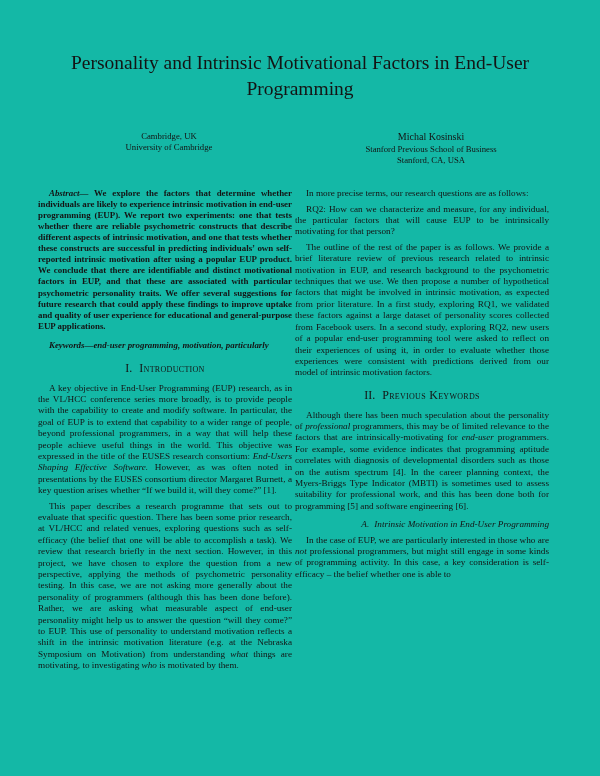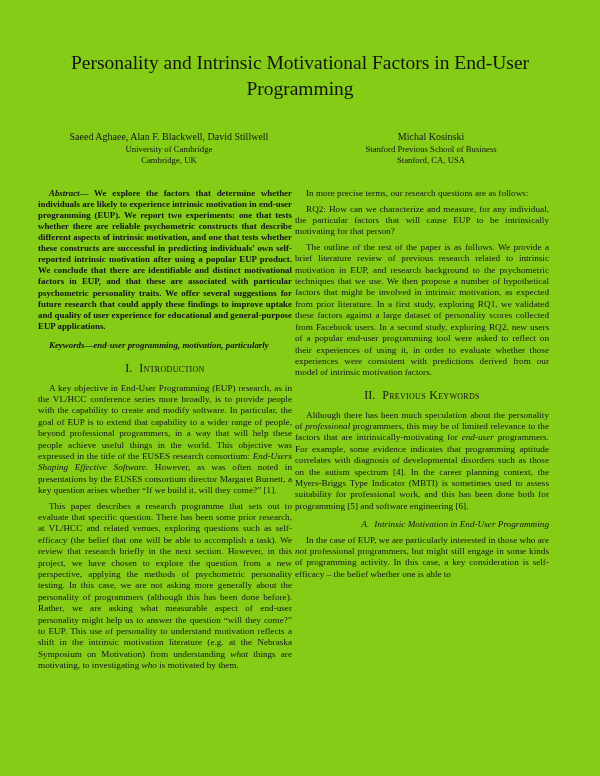--- a/index.html
+++ b/index.html
@@ -6,21 +6,21 @@
     margin: 0;
     padding: 0;
     background: #ffffff;
   }
   .page {
     position: relative;
     width: 600px;
     height: 776px;
     box-sizing: border-box;
     padding: 50px 38px 28px 38px;
-    background: #84cc16;
+    background: #14b8a6;
     font-family: "Liberation Serif", serif;
     color: #141414;
     overflow: hidden;
   }
   .title {
     text-align: center;
     font-size: 19.5px;
     line-height: 1.32;
     font-weight: 400;
     max-width: 470px;
@@ -93,23 +93,22 @@
 </style>
 </head>
 <body>
 
 <div class="page">
 
   <h1 class="title">Personality and Intrinsic Motivational Factors in End-User Programming</h1>
 
   <div class="authors-row">
     <div class="author-block">
-      <div class="author-names">Saeed Aghaee, Alan F. Blackwell, David Stillwell</div>
+      <div class="author-affil">Cambridge, UK</div>
       <div class="author-affil">University of Cambridge</div>
-      <div class="author-affil">Cambridge, UK</div>
     </div>
     <div class="author-block">
       <div class="author-names">Michal Kosinski</div>
       <div class="author-affil">Stanford Previous School of Business</div>
       <div class="author-affil">Stanford, CA, USA</div>
     </div>
   </div>
 
   <div class="columns">
 

